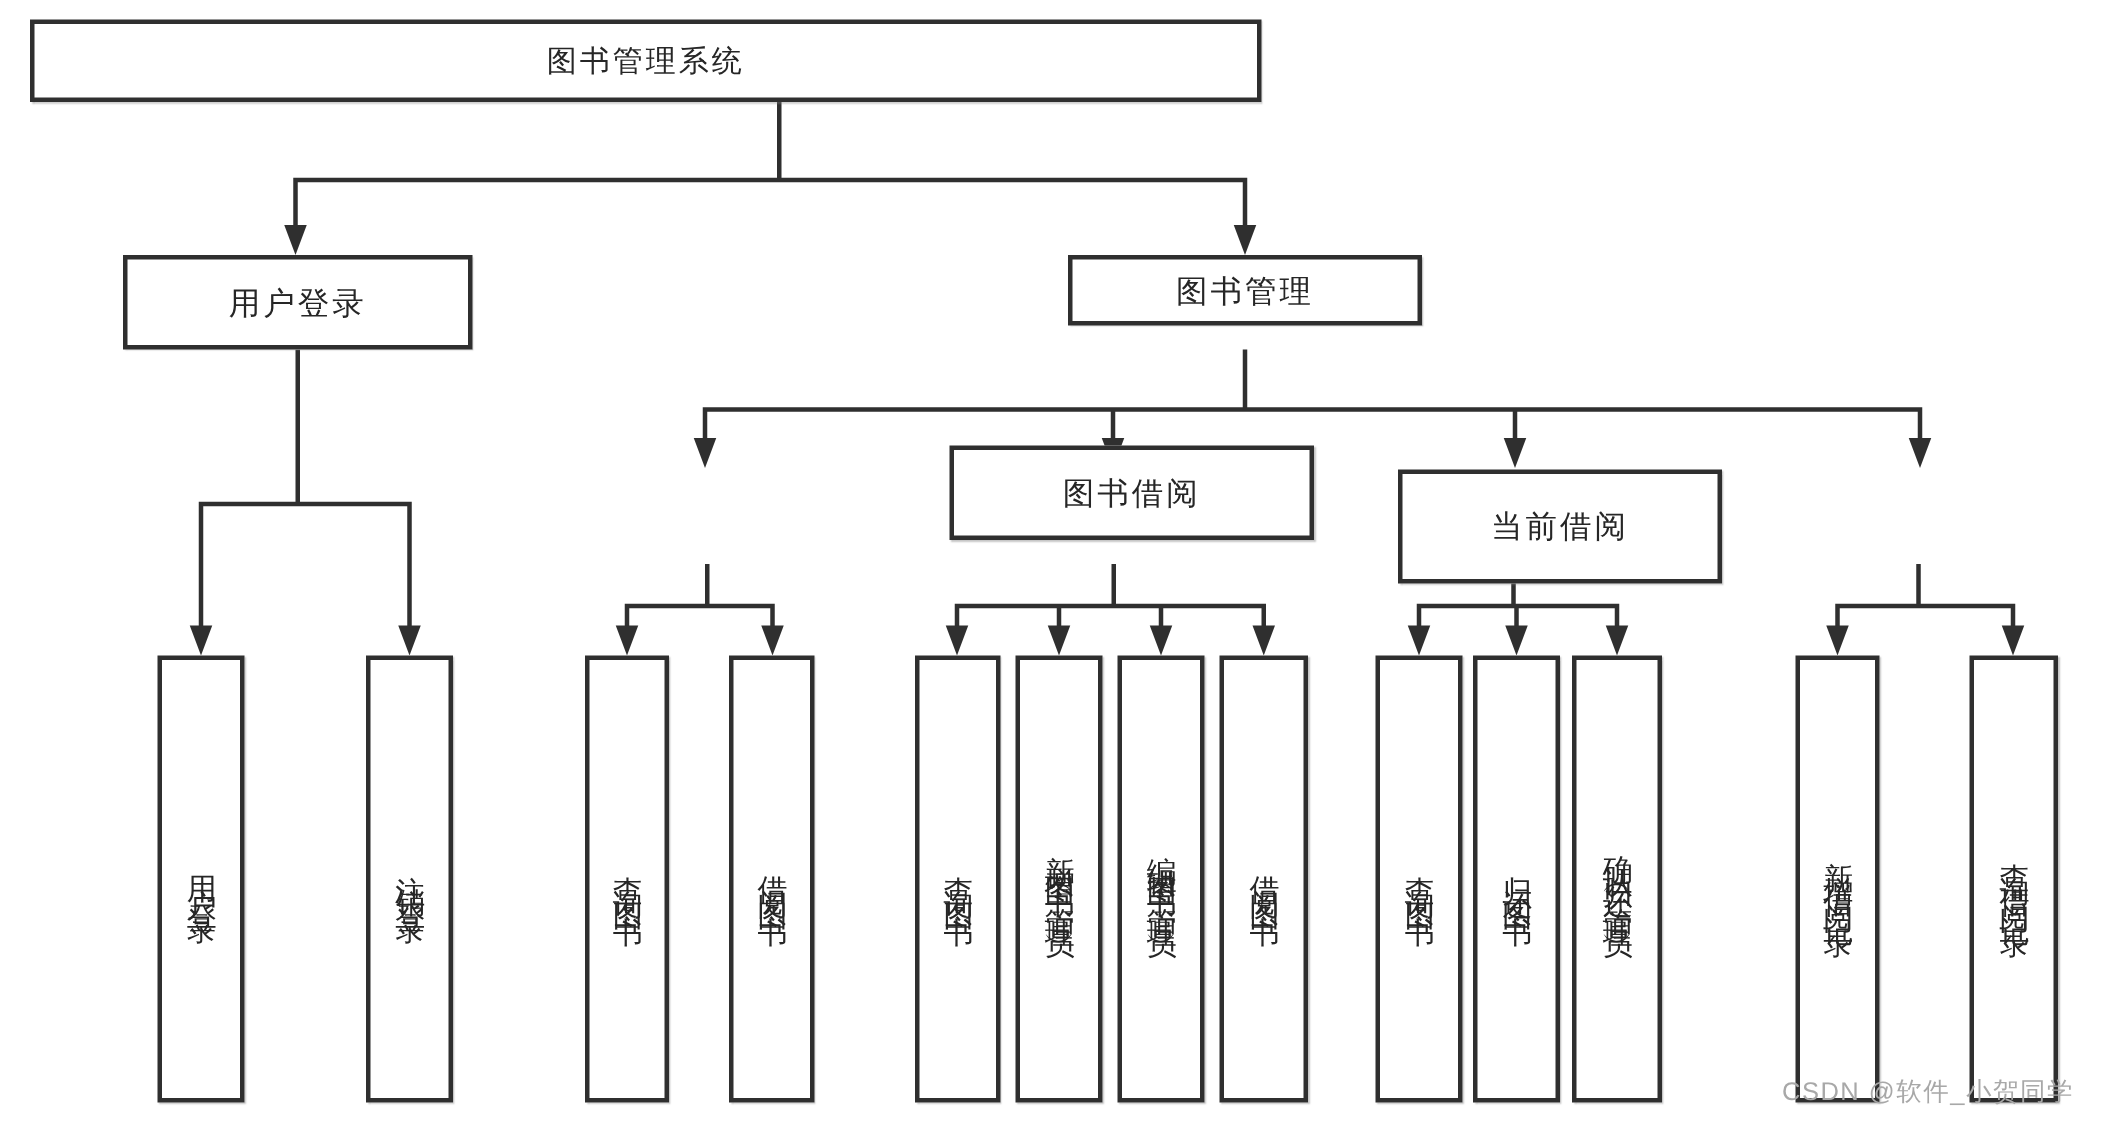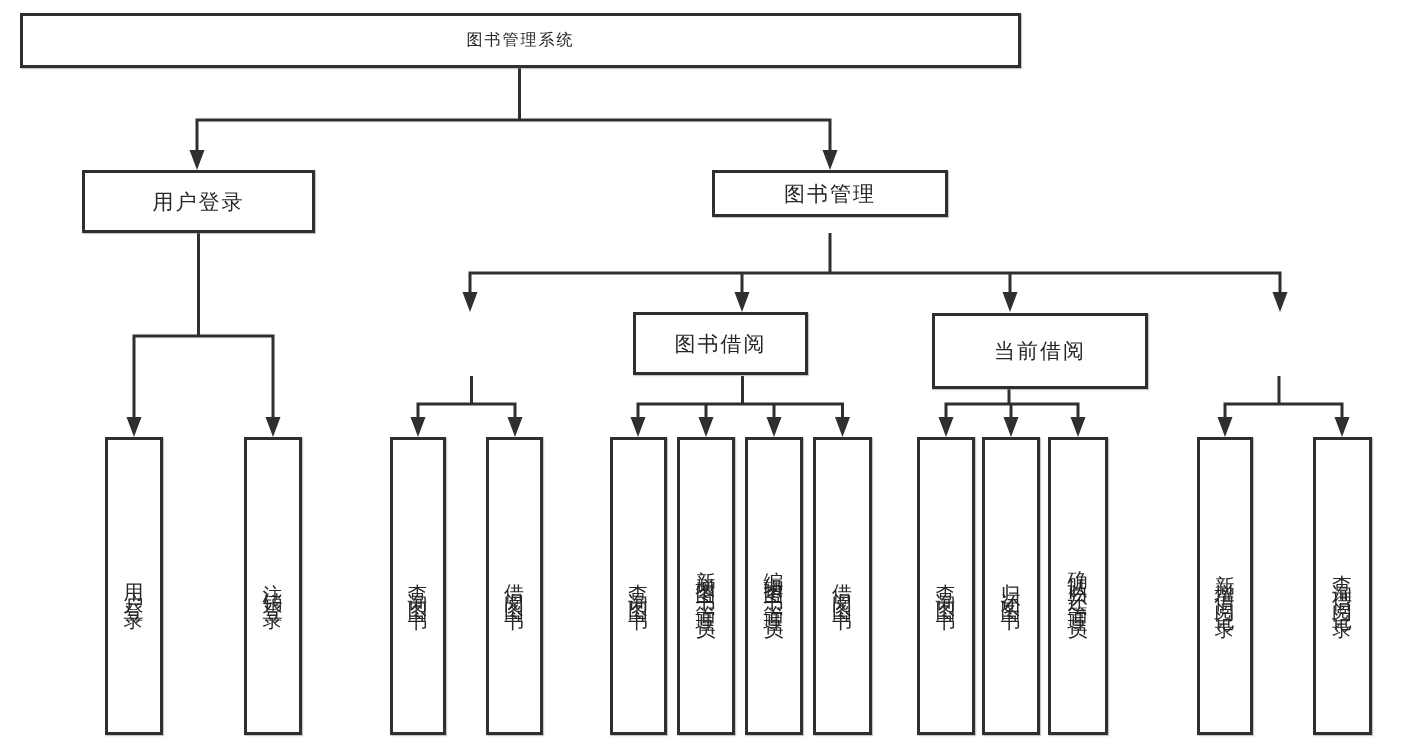--- a/index.html
+++ b/index.html
@@ -65,39 +65,40 @@
     <path d="M1009 376 V404 M944.5 404 H1079.5 M946 404 V419 M1011 404 V419 M1078 404 V419"></path>
     <polygon points="938.5,417 953.5,417 946,437"></polygon>
     <polygon points="1003.5,417 1018.5,417 1011,437"></polygon>
     <polygon points="1070.5,417 1085.5,417 1078,437"></polygon>
 
     <path d="M1279 376 V404 M1223.5 404 H1343.5 M1225 404 V419 M1342 404 V419"></path>
     <polygon points="1217.5,417 1232.5,417 1225,437"></polygon>
     <polygon points="1334.5,417 1349.5,417 1342,437"></polygon>
   </svg>
 
-  <div class="node hbox" style="left:20px;top:13px;width:1001px;height:55px;font-size:16px">图书管理系统</div>
+  <div class="node hbox" style="left:20px;top:13px;width:821px;height:55px;font-size:20px">图书管理系统</div>
 
   <div class="node hbox" style="left:82px;top:170px;width:233px;height:63px">用户登录</div>
   <div class="node hbox" style="left:712px;top:170px;width:236px;height:47px">图书管理</div>
 
-  <div class="node hbox" style="left:633px;top:312px;width:175px;height:63px">图书借阅</div>
+  <div class="node hbox" style="left:633px;top:297px;width:243px;height:63px">图书借阅</div>
   <div class="node hbox" style="left:932px;top:313px;width:216px;height:76px">当前借阅</div>
 
   <div class="node vbox" style="left:105px;top:437px;width:58px;height:298px">用户登录</div>
   <div class="node vbox" style="left:244px;top:437px;width:58px;height:298px">注销登录</div>
 
   <div class="node vbox" style="left:390px;top:437px;width:56px;height:298px">查询图书</div>
   <div class="node vbox" style="left:486px;top:437px;width:57px;height:298px">借阅图书</div>
 
   <div class="node vbox" style="left:610px;top:437px;width:57px;height:298px">查询图书</div>
   <div class="node vbox" style="left:677px;top:437px;width:58px;height:298px;letter-spacing:7px">新增图书（管理员）</div>
   <div class="node vbox" style="left:745px;top:437px;width:58px;height:298px;letter-spacing:7px">编辑图书（管理员）</div>
   <div class="node vbox" style="left:813px;top:437px;width:59px;height:298px">借阅图书</div>
 
   <div class="node vbox" style="left:917px;top:437px;width:58px;height:298px">查询图书</div>
   <div class="node vbox" style="left:982px;top:437px;width:58px;height:298px">归还图书</div>
   <div class="node vbox" style="left:1048px;top:437px;width:60px;height:298px;letter-spacing:7px">确认归还（管理员）</div>
 
   <div class="node vbox" style="left:1197px;top:437px;width:56px;height:298px">新增借阅记录</div>
   <div class="node vbox" style="left:1313px;top:437px;width:59px;height:298px">查询借阅记录</div>
 
+  <div class="watermark">CSDN @软件_小贺同学</div>
 </div>
 
 </body></html>

